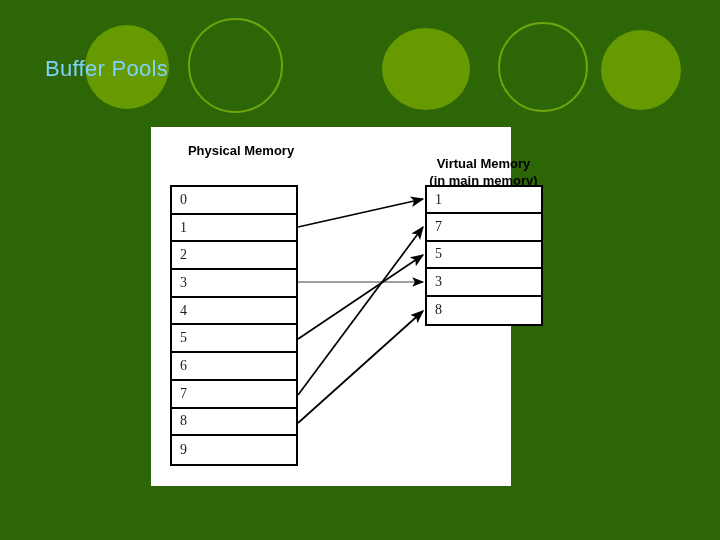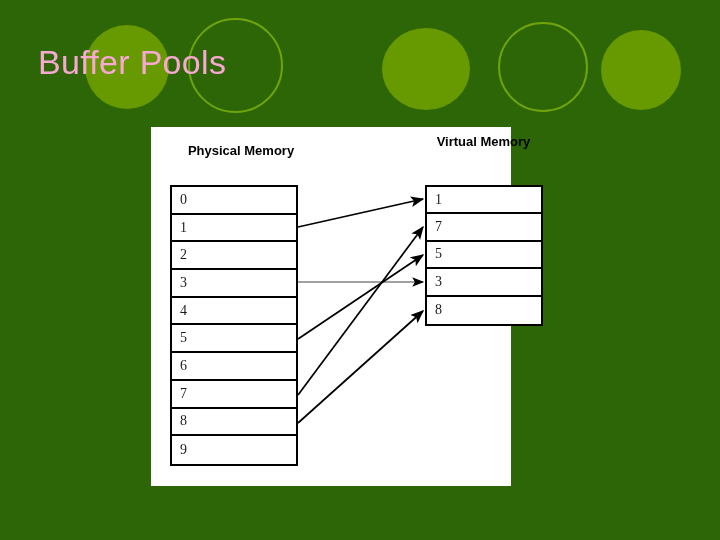--- a/index.html
+++ b/index.html
@@ -36,28 +36,28 @@
   #circle-2 { left: 188px; top: 18px; width: 95px;  height: 95px; }
   #circle-3 { left: 382px; top: 28px; width: 88px;  height: 82px; }
   #circle-4 { left: 498px; top: 22px; width: 90px;  height: 90px; }
   #circle-5 { left: 601px; top: 30px; width: 80px;  height: 80px; }
 
   
   #slide-title {
     position: absolute;
     left: 38px;
     top: 40px;
-    font-size: 34px;
+    font-size: 22px;
     line-height: 44px;
-    color: #f9a8d4;
+    color: #7dd3fc;
     font-family: "Liberation Sans", sans-serif;
     font-weight: normal;
     letter-spacing: 0.3px;
     white-space: nowrap;
-    margin: 0;
+    margin: 7px;
   }
 
   
   #content-panel {
     position: absolute;
     left: 151px;
     top: 127px;
     width: 360px;
     height: 359px;
     background: #ffffff;
@@ -66,21 +66,21 @@
   .col-heading {
     position: absolute;
     text-align: center;
     font-family: "Liberation Sans", sans-serif;
     font-size: 13px;
     font-weight: bold;
     color: #000000;
     line-height: 17px;
   }
   #physical-heading { left: 10px;  top: 15px; width: 160px; }
-  #virtual-heading  { left: 250px; top: 6px; width: 165px; }
+  #virtual-heading  { left: 250px; top: 28px; width: 165px; }
 
   
   .mem-table {
     position: absolute;
     box-sizing: border-box;
     border: 2px solid #000000;
     background: #ffffff;
   }
   #physical-table {
     left: 19px;
@@ -132,20 +132,21 @@
   <h1 id="slide-title">Buffer Pools</h1>
 
   <div id="content-panel">
 
     <div class="col-heading" id="physical-heading">
       <div>Physical Memory</div>
     </div>
 
     <div class="col-heading" id="virtual-heading">
       <div>Virtual Memory</div>
+      <div>(in main memory)</div>
     </div>
 
     <div class="mem-table" id="physical-table">
       <div class="mem-row">0</div>
       <div class="mem-row">1</div>
       <div class="mem-row">2</div>
       <div class="mem-row">3</div>
       <div class="mem-row">4</div>
       <div class="mem-row">5</div>
       <div class="mem-row">6</div>

